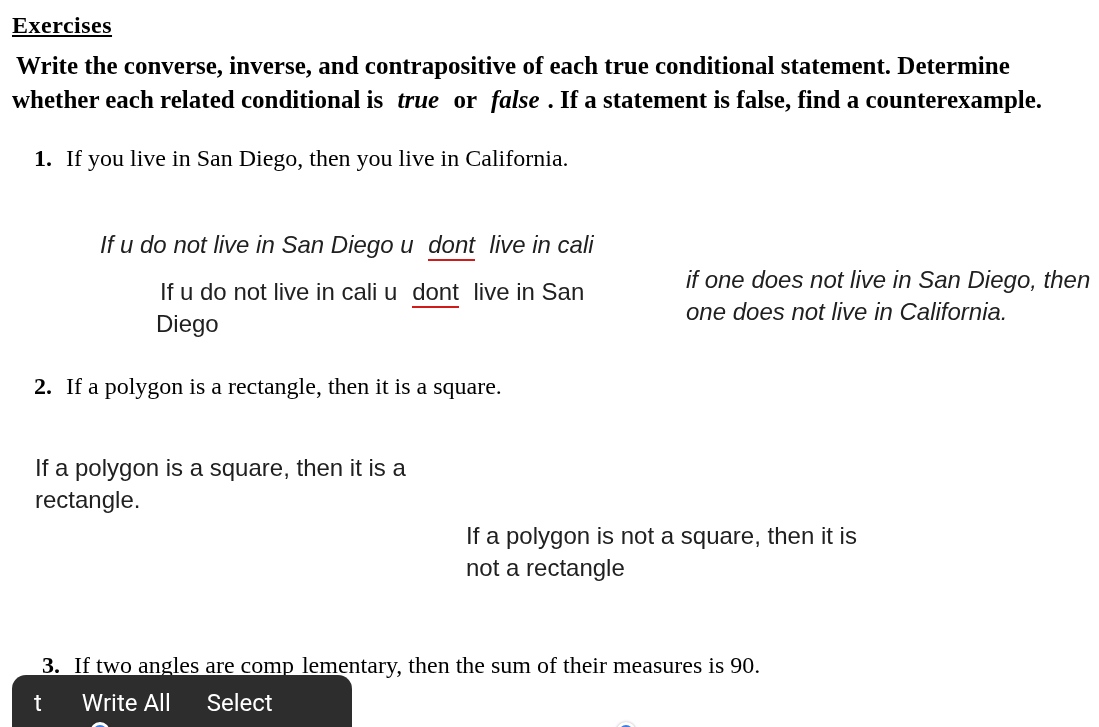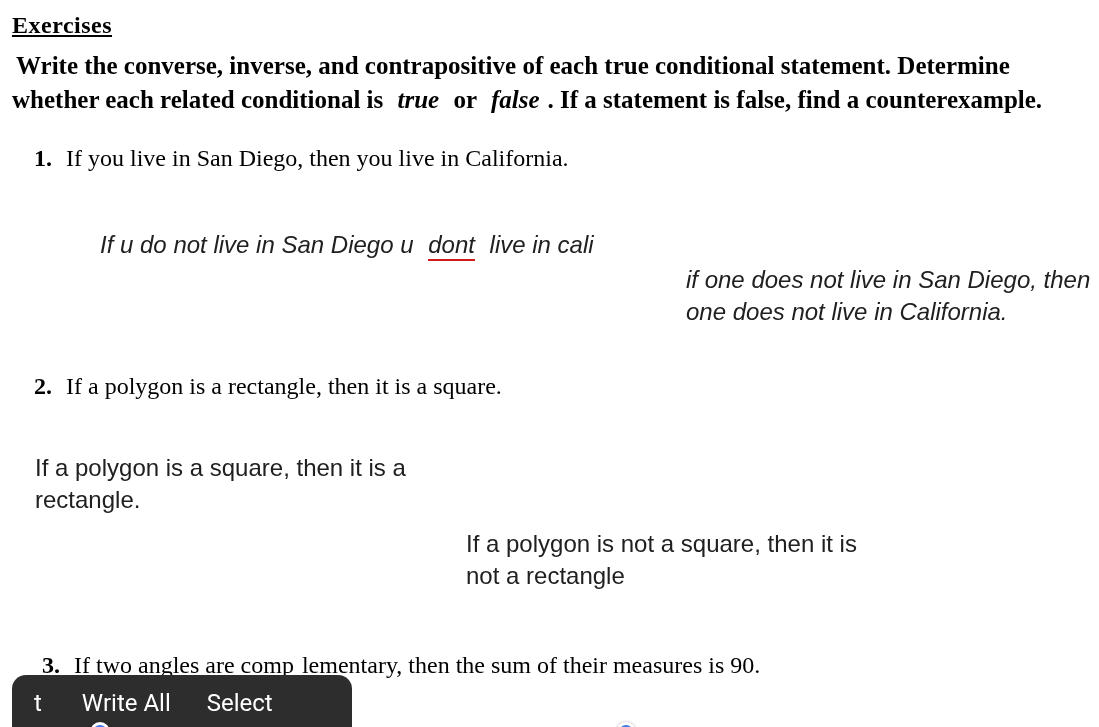--- a/index.html
+++ b/index.html
@@ -115,30 +115,33 @@
 </div>
 
 <div class="problem">
   <span class="num">1.</span><span> If you live in San Diego, then you live in California.</span>
 </div>
 
 <div class="answers-area" style="height:185px;">
   <div class="ans" style="left:80px; top:45px; width:620px;font-style:italic;">
     <span>If u do not live in San Diego u </span><span class="red-underline">dont</span><span> live in cali</span>
   </div>
+  <div class="ans" style="left:140px; top:92px; width:430px;">
+    <span>If u do not live in cali  u </span><span class="red-underline">dont</span><span> live in San Diego</span>
+  </div>
   <div class="ans" style="left:670px; top:80px; width:430px;font-style:italic;">if one does not live in San Diego, then one does not live in California.</div>
 </div>
 
 <div class="problem" style="padding-top:4px;">
   <span class="num">2.</span><span> If a polygon is a rectangle, then it is a square.</span>
 </div>
 
 <div class="answers-area" style="height:190px;">
   <div class="ans" style="left:0px; top:40px; width:430px;padding-left:19px;">If a polygon is a square, then it is a rectangle.</div>
-  <div class="ans" style="left:450px; top:116px; width:430px;">If a polygon is not a square, then it is not a rectangle</div>
+  <div class="ans" style="left:450px; top:108px; width:430px;">If a polygon is not a square, then it is not a rectangle</div>
 </div>
 
 <div class="problem" style="padding-left:18px; position:absolute; bottom:48px; left:8px;">
   <span class="num">3.</span><span> If two angles are comp</span><span>lementary, then the sum of their measures is 90.</span>
 </div>
 
 <div class="toolbar" style="width:340px;">
   <span class="tb-left-letter">t</span>
   <span class="toolbar-btn">Write All</span>
   <span class="toolbar-btn">Select</span>

